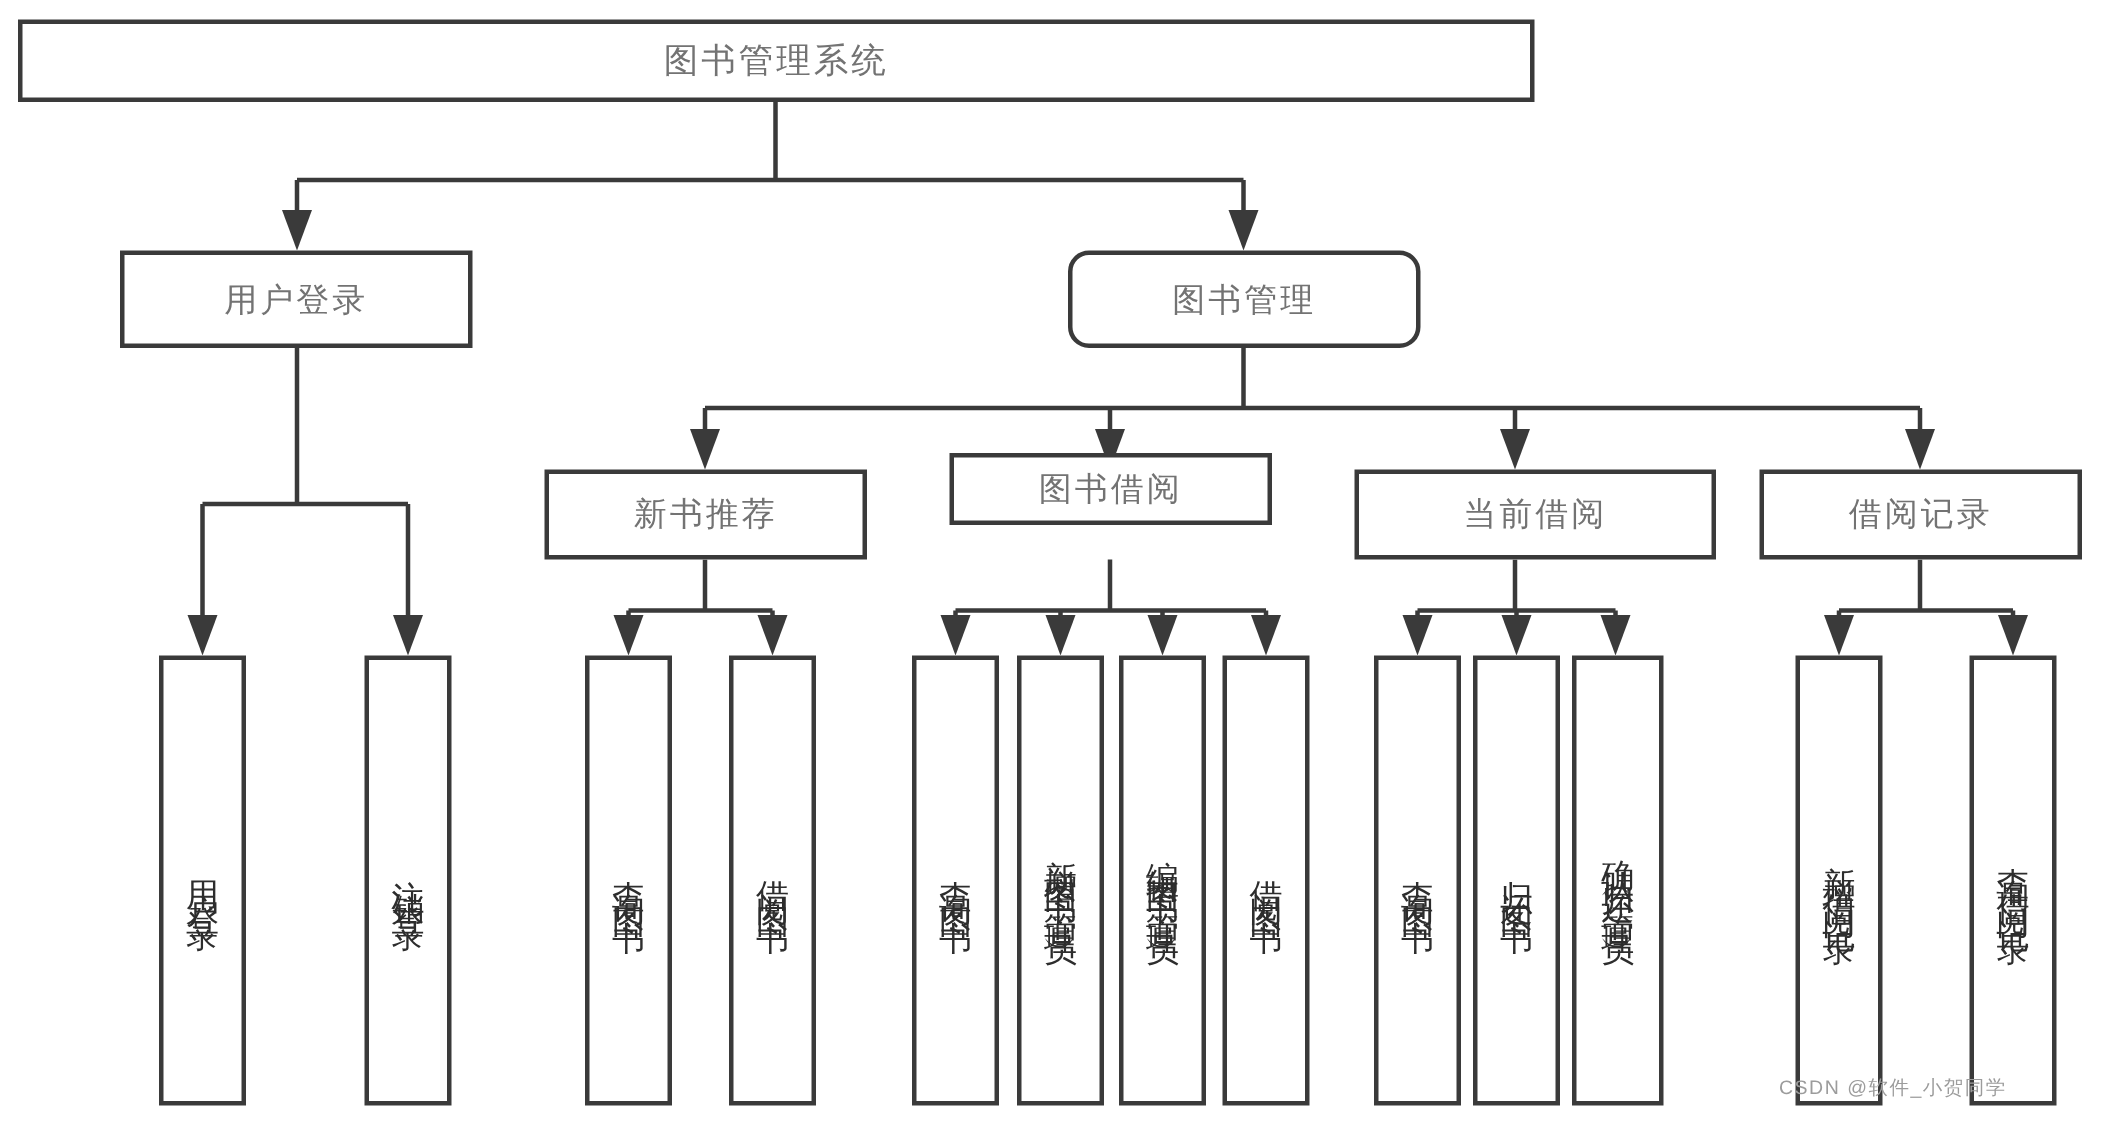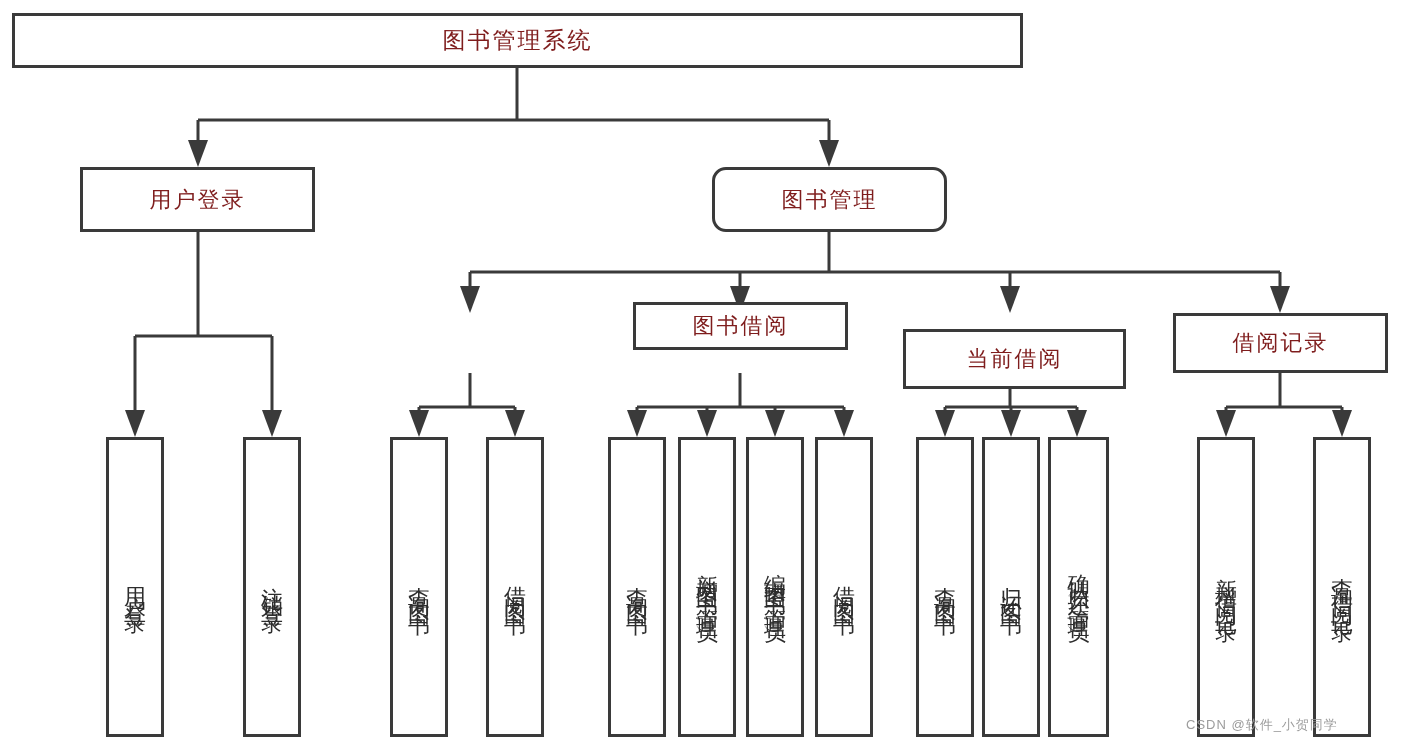--- a/index.html
+++ b/index.html
@@ -38,21 +38,21 @@
     border: 3px solid #3a3a3a;
     box-sizing: border-box;
     display: flex;
     align-items: center;
     justify-content: center;
     z-index: 2;
   }
   .node .label {
     font-size: 22px;
     letter-spacing: 2px;
-    color: #7f1d1d;
+    color: #737373;
     white-space: nowrap;
   }
   .root-node .label {
     font-size: 23px;
   }
   .leaf {
     top: 437px;
     width: 58px;
     height: 300px;
   }
@@ -123,24 +123,27 @@
     <span class="label">图书管理系统</span>
   </div>
 
   <div class="node" style="left:80px; top:167px; width:235px; height:65px;">
     <span class="label">用户登录</span>
   </div>
   <div class="node" style="left:712px; top:167px; width:235px; height:65px;border-radius:14px;">
     <span class="label">图书管理</span>
   </div>
 
+  <div class="node" style="left:363px; top:313px; width:215px; height:60px;">
+    <span class="label">新书推荐</span>
+  </div>
   <div class="node" style="left:633px; top:302px; width:215px; height:48px;font-family:Liberation Serif, serif;">
     <span class="label">图书借阅</span>
   </div>
-  <div class="node" style="left:903px; top:329px; width:223px; height:60px;">
+  <div class="node" style="left:903px; top:313px; width:241px; height:60px;">
     <span class="label">当前借阅</span>
   </div>
   <div class="node" style="left:1173px; top:313px; width:215px; height:60px;">
     <span class="label">借阅记录</span>
   </div>
 
   <div class="node leaf" style="left:106px;">
     <span class="vlabel">用户登录</span>
   </div>
   <div class="node leaf" style="left:243px;">

